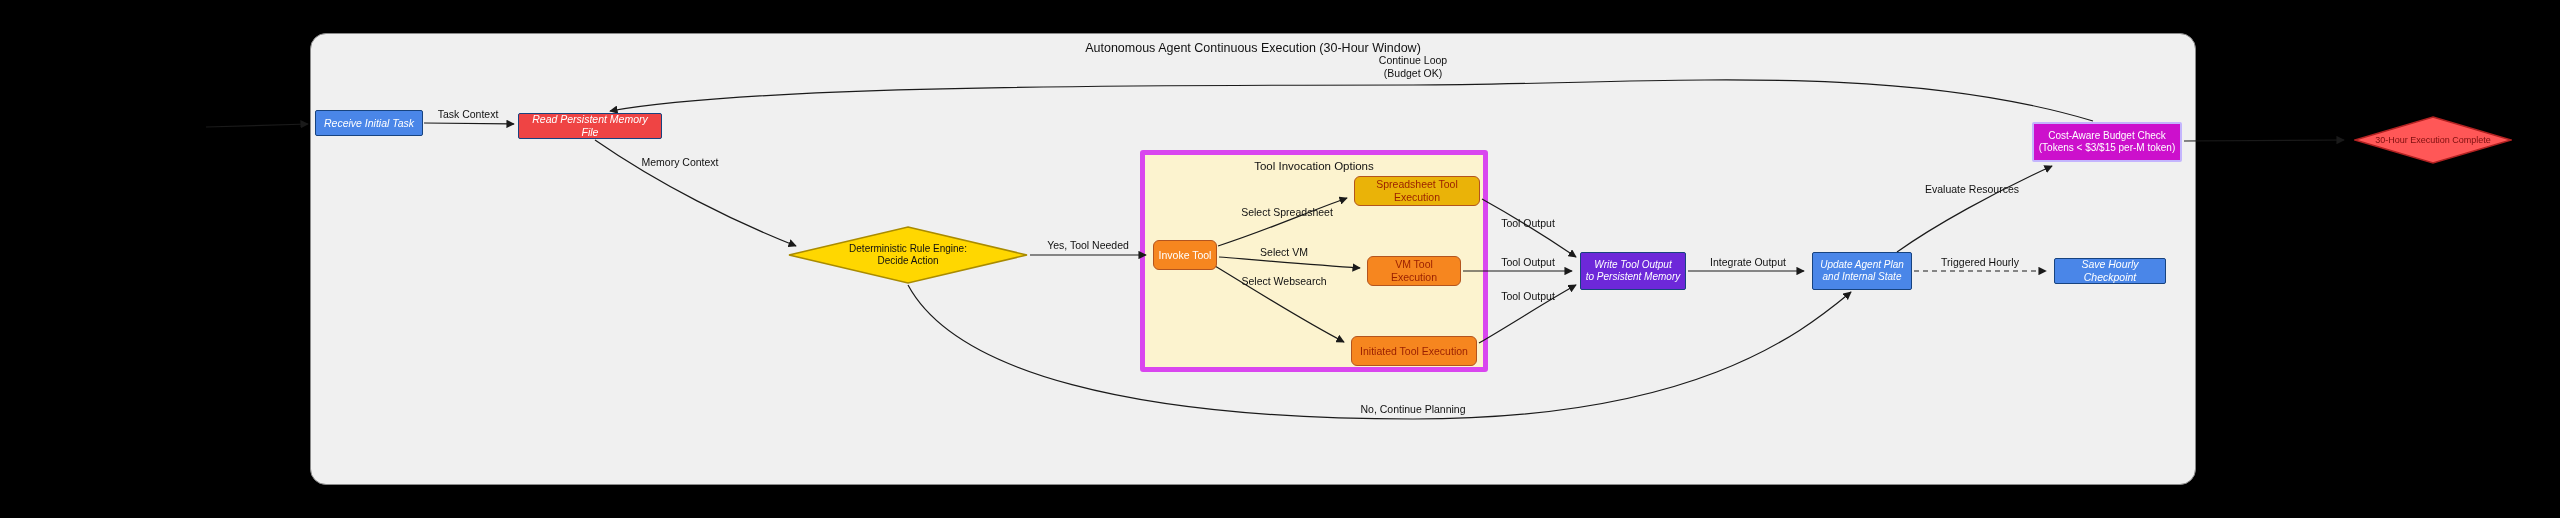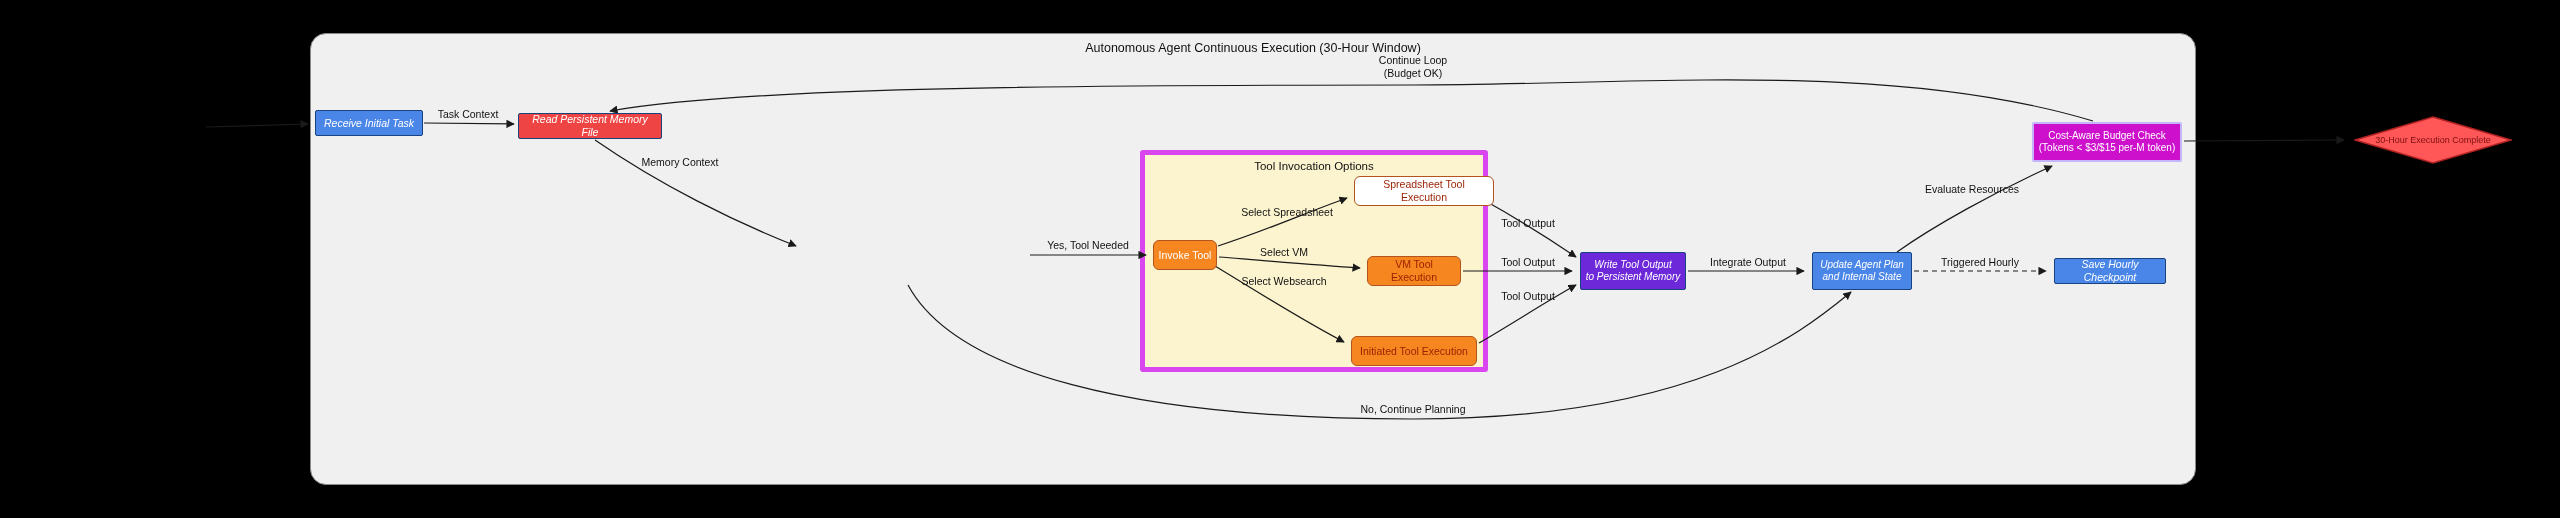--- a/index.html
+++ b/index.html
@@ -109,34 +109,41 @@
   <div class="edge-label" style="left:1413px; top:410px;">No, Continue Planning</div>
 
 
   <div class="diamond-node" style="left:2354px; top:116px; width:158px; height:48px;">
     <svg viewBox="0 0 158 48" preserveAspectRatio="none">
       <polygon points="79,1 157,24 79,47 1,24" stroke="#b22222" stroke-width="1.5" fill="#ff5757"></polygon>
     </svg>
     <div class="diamond-label dark-red-text" style="font-size:9px;">30-Hour Execution Complete</div>
   </div>
 
+  <div class="diamond-node" style="left:788px; top:226px; width:240px; height:58px;">
+    <svg viewBox="0 0 240 58" preserveAspectRatio="none">
+      <polygon points="120,1 239,29 120,57 1,29" stroke="#a98b00" stroke-width="1.5" fill="#ffd700"></polygon>
+    </svg>
+    <div class="diamond-label black-text" style="font-size:10px;">Deterministic Rule Engine:
+Decide Action</div>
+  </div>
 
   <div class="node blue" style="left: 315px; top: 110px; width: 108px; height: 26px; background: rgb(74, 134, 232);">
     <span class="node-label">Receive Initial Task</span>
   </div>
 
   <div class="node blue" style="left: 518px; top: 113px; width: 144px; height: 26px; background: #ef4444;">
     <span class="node-label">Read Persistent Memory File</span>
   </div>
 
   <div class="node orange-invoke" style="left: 1153px; top: 240px; width: 64px; height: 30px; background: rgb(246, 134, 31);">
     <span class="node-label">Invoke Tool</span>
   </div>
 
-  <div class="node orange-exec" style="left: 1354px; top: 176px; width: 140px; height: 30px; background: #ffffff;">
+  <div class="node orange-exec" style="left: 1354px; top: 176px; width: 126px; height: 30px; background: #eab308;">
     <span class="node-label">Spreadsheet Tool Execution</span>
   </div>
 
   <div class="node orange-exec" style="left: 1367px; top: 256px; width: 94px; height: 30px; background: rgb(246, 134, 31);">
     <span class="node-label">VM Tool Execution</span>
   </div>
 
   <div class="node orange-exec" style="left: 1351px; top: 336px; width: 126px; height: 30px; background: rgb(246, 134, 31);">
     <span class="node-label">Initiated Tool Execution</span>
   </div>

